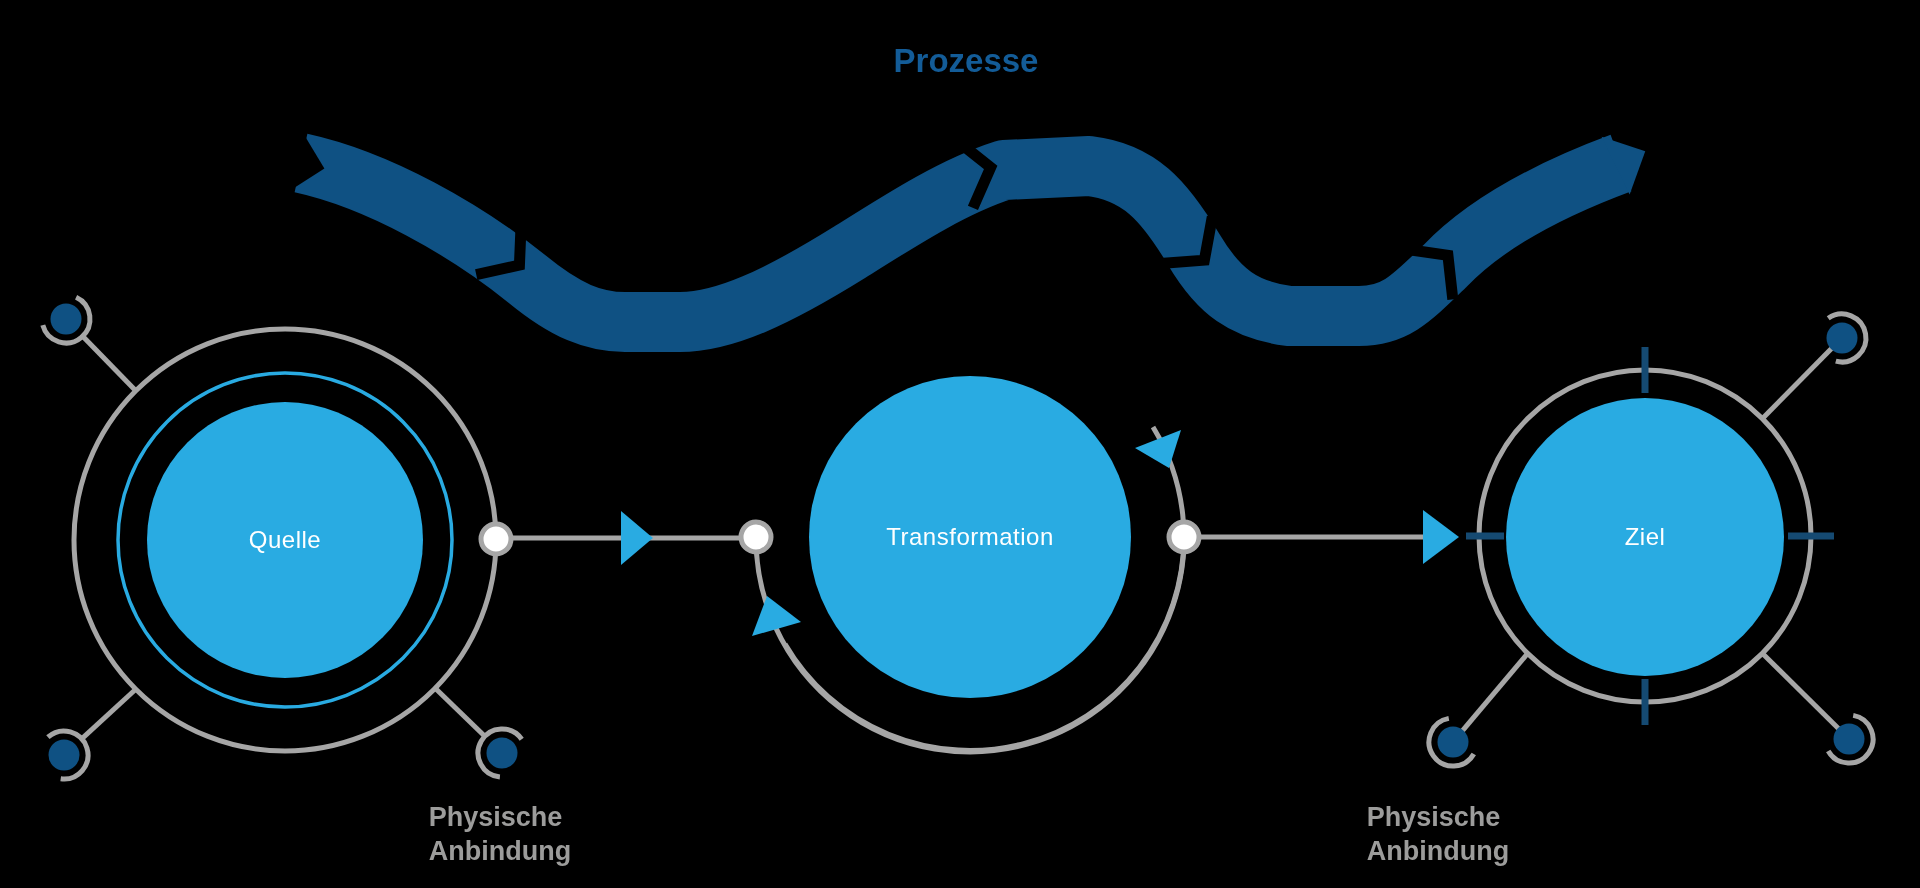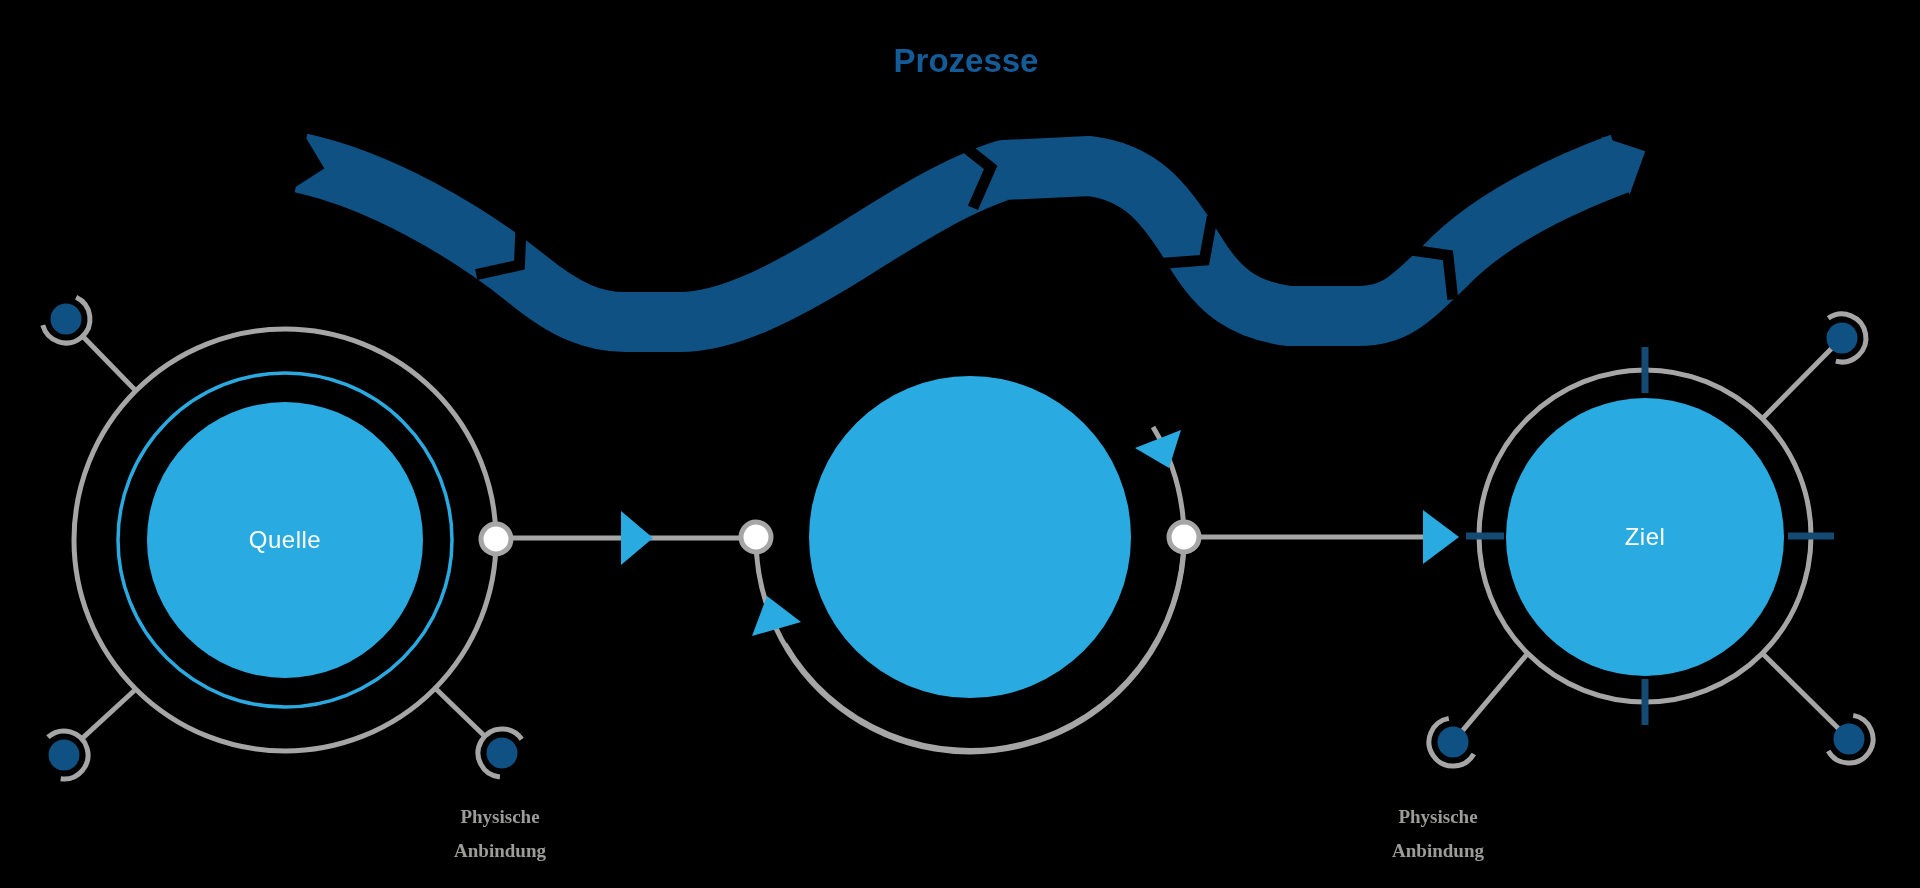--- a/index.html
+++ b/index.html
@@ -46,22 +46,22 @@
     position:absolute;transform:translate(-50%,-50%);
     color:var(--white);font-size:24px;font-weight:400;
     white-space:nowrap;letter-spacing:0.5px;
   }
   .title{
     position:absolute;transform:translate(-50%,-50%);
     color:var(--title);font-size:33px;font-weight:700;white-space:nowrap;
   }
   .caption{
     position:absolute;transform:translateX(-50%);
-    color:var(--capgray);font-size:19px;font-weight:700;
-    text-align:center;line-height:34px;white-space:nowrap;font-family:Liberation Serif, serif;
+    color:var(--capgray);font-size:27px;font-weight:700;
+    text-align:left;line-height:34px;white-space:nowrap;
   }
 </style>
 </head>
 <body>
 
 <div id="stage">
 
 <svg width="1920" height="888" viewBox="0 0 1920 888">
 
   <g>
@@ -141,20 +141,21 @@
         <circle cx="1845" cy="739" r="15.5" class="sat-dot"></circle>
         <line x1="1524" y1="653" x2="1457.7" y2="731.7" class="sat-line"></line>
         <path d="M 1469.8 754.0 A 24 24 0 1 1 1444.8 718.4" class="sat-arc"></path>
         <circle cx="1449" cy="742" r="15.5" class="sat-dot"></circle>
       </g>
 </svg>
 
 <div class="title" style="left:962px;top:61px">Prozesse</div>
 
 <div class="label" style="left:281px;top:540px">Quelle</div>
+<div class="label" style="left:966px;top:537px">Transformation</div>
 <div class="label" style="left:1641px;top:537px">Ziel</div>
 
 <div class="caption" style="left:496px;top:800px">
   <div>Physische</div>
   <div>Anbindung</div>
 </div>
 <div class="caption" style="left:1434px;top:800px">
   <div>Physische</div>
   <div>Anbindung</div>
 </div>

